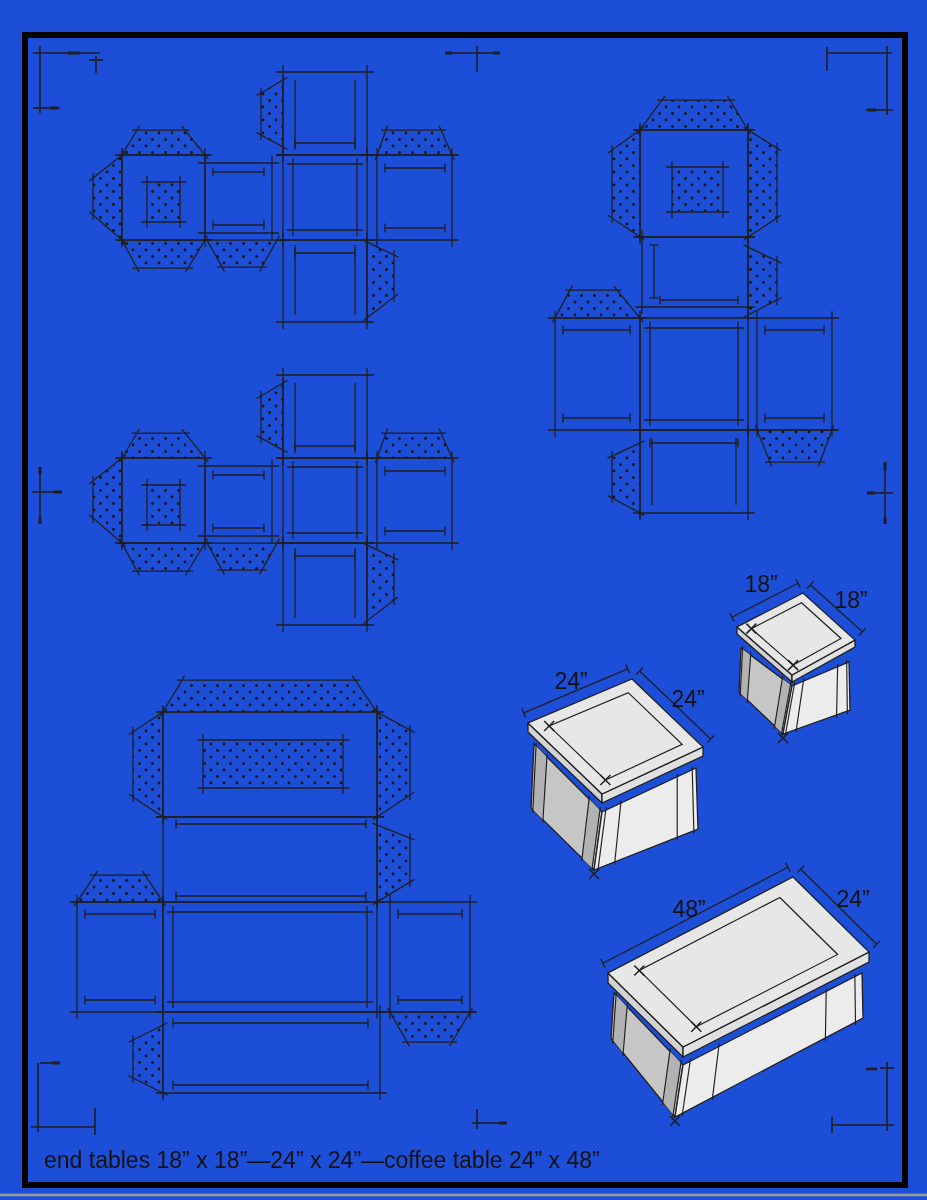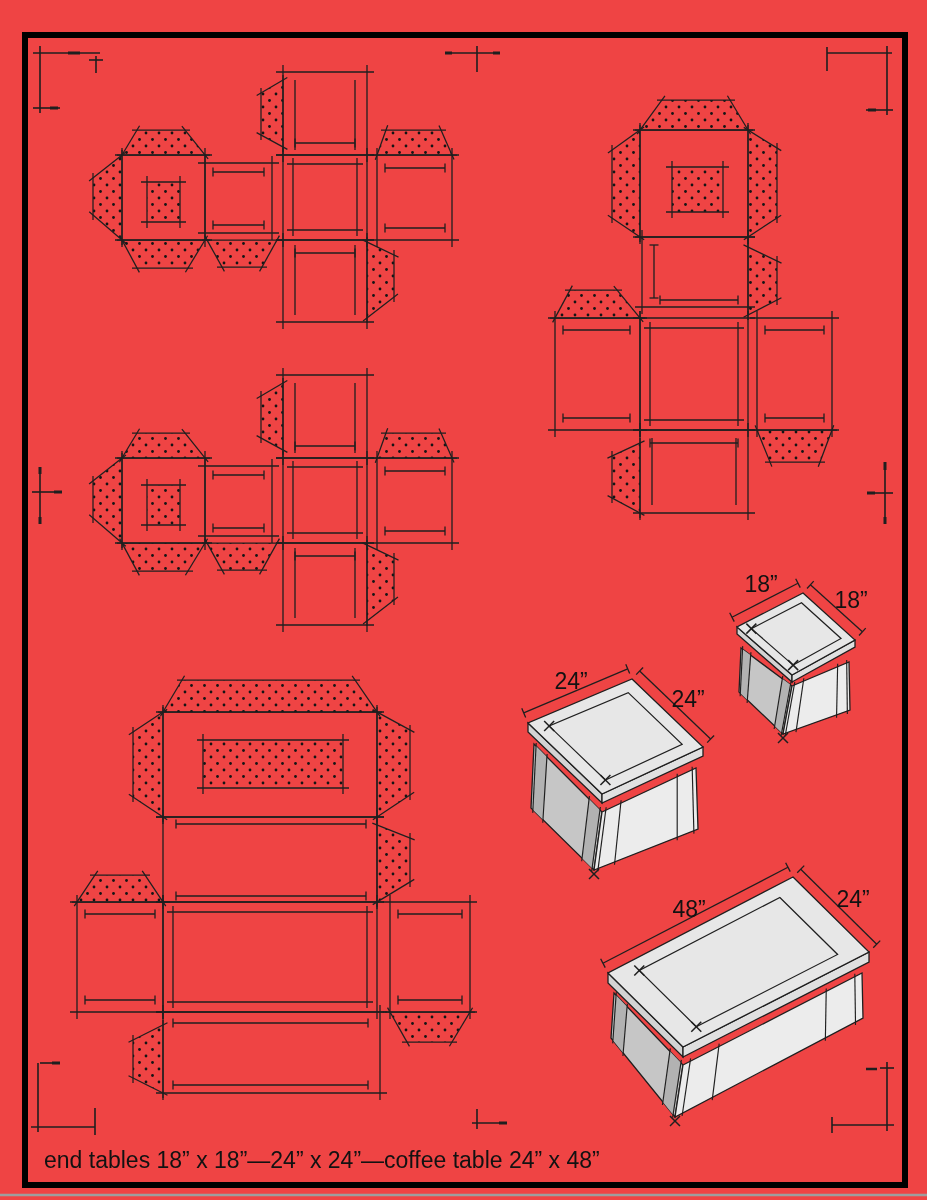--- a/index.html
+++ b/index.html
@@ -1,16 +1,16 @@
 <!DOCTYPE html>
 <html><head>
 <meta charset="utf-8">
 <style>
   html,body{margin:0;padding:0;background:#ffffff;}
-  .sheet{position:relative;width:927px;height:1200px;background:#ef4444;overflow:hidden;
+  .sheet{position:relative;width:927px;height:1200px;background:#1d4ed8;overflow:hidden;
          font-family:"Liberation Sans", sans-serif;}
   svg{display:block;position:absolute;left:0;top:0;}
   .dim{font-family:"Liberation Sans", sans-serif;font-size:23px;fill:#121212;}
   .caption{font-family:"Liberation Sans", sans-serif;font-size:23px;fill:#121212;}
 </style>
 </head>
 <body>
 
 <div class="sheet">
   <svg id="art" width="927" height="1200" viewBox="0 0 927 1200">

